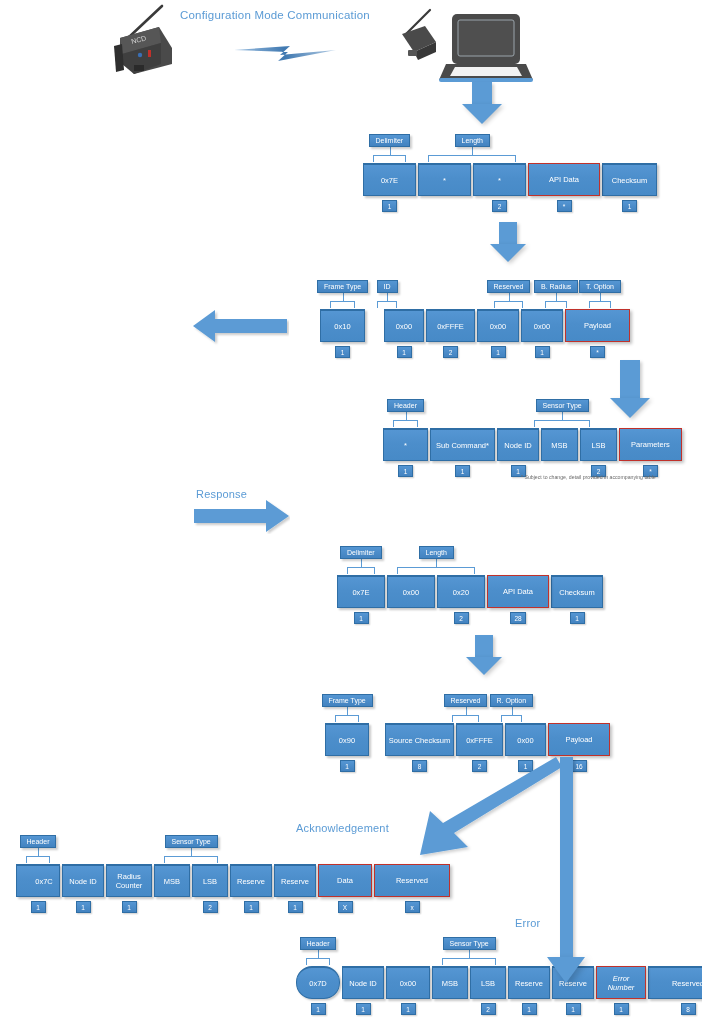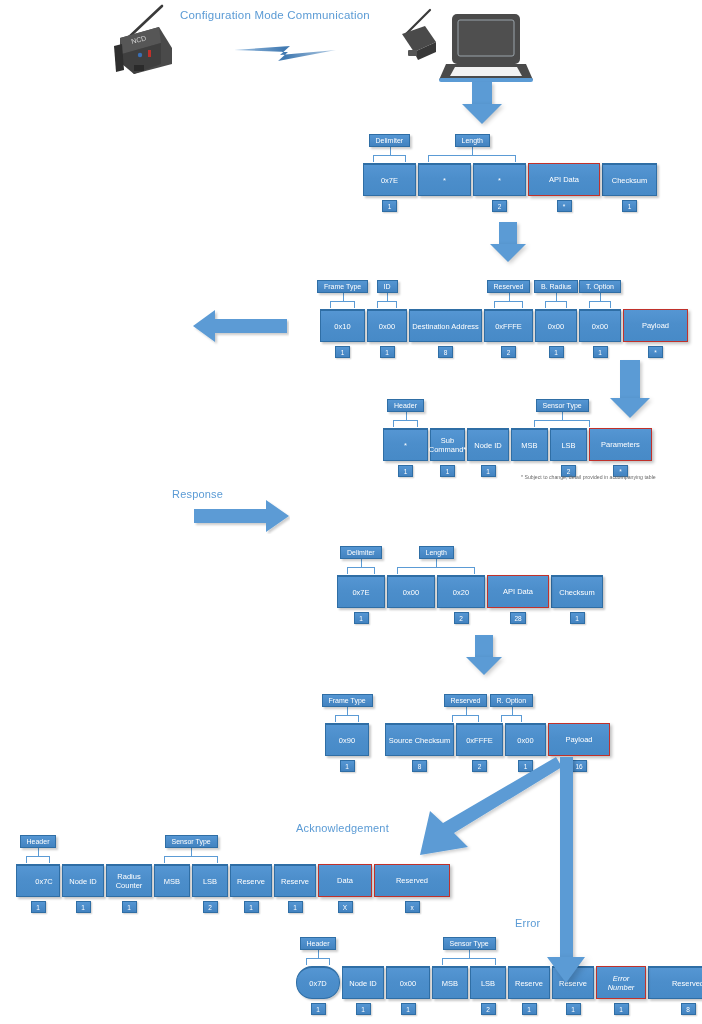--- a/index.html
+++ b/index.html
@@ -219,31 +219,27 @@
         <div class="count">1</div>
       </div>
     </div>
 
   <div class="arrow-down" style="left:490px; top:222px;">
     <div class="shaft" style="left:9px; top:0; width:18px; height:24px;"></div>
     <div class="head" style="left:0; top:22px; border-left:18px solid transparent; border-right:18px solid transparent; border-top:18px solid #5B9BD5; filter:drop-shadow(2px 2px 2px rgba(0,0,0,.2));"></div>
   </div>
 
   <div class="frame-row" id="row-request_api" style="left:320px; top:309px;">
-      <div class="cell-wrap" style="margin-right: 2px; justify-content: flex-end;">
+      <div class="cell-wrap" style="margin-right: 19px; justify-content: flex-end;">
         <div class="cell" style="width: 45px;">0x10</div>
         <div class="count">1</div>
       </div>
       <div class="cell-wrap" style="margin-right: 2px;">
         <div class="cell" style="width: 40px;">0x00</div>
         <div class="count">1</div>
-      </div>
-      <div class="cell-wrap" style="margin-right: 2px;">
-        <div class="cell" style="width: 73px;">Destination Address</div>
-        <div class="count">8</div>
       </div>
       <div class="cell-wrap" style="margin-right: 2px;">
         <div class="cell" style="width: 49px;">0xFFFE</div>
         <div class="count">2</div>
       </div>
       <div class="cell-wrap" style="margin-right: 2px;">
         <div class="cell" style="width: 42px;">0x00</div>
         <div class="count">1</div>
       </div>
       <div class="cell-wrap" style="margin-right: 2px;">
@@ -269,21 +265,21 @@
     <div class="shaft" style="left:10px; top:0; width:20px; height:40px;"></div>
     <div class="head" style="left:0; top:38px; border-left:20px solid transparent; border-right:20px solid transparent; border-top:20px solid #5B9BD5; filter:drop-shadow(2px 2px 2px rgba(0,0,0,.2));"></div>
   </div>
 
   <div class="frame-row" id="row-request_payload" style="left:383px; top:428px;">
       <div class="cell-wrap" style="margin-right: 2px;">
         <div class="cell" style="width: 45px;">*</div>
         <div class="count">1</div>
       </div>
       <div class="cell-wrap" style="margin-right: 2px;">
-        <div class="cell" style="width: 35px;">Sub Command*</div>
+        <div class="cell" style="width: 65px;">Sub Command*</div>
         <div class="count">1</div>
       </div>
       <div class="cell-wrap" style="margin-right: 2px;">
         <div class="cell" style="width: 42px;">Node ID</div>
         <div class="count">1</div>
       </div>
       <div class="cell-wrap" style="margin-right: 2px;">
         <div class="cell" style="width: 37px;">MSB</div>
         <div class="count blank"></div>
       </div>
@@ -292,21 +288,21 @@
         <div class="count">2</div>
       </div>
       <div class="cell-wrap" style="margin-right: 2px;">
         <div class="cell hl" style="width: 63px;">Parameters</div>
         <div class="count">*</div>
       </div>
     </div>
 
   <div class="footnote" style="left:521px; top:474px;">* Subject to change, detail provided in accompanying table</div>
 
-  <div class="section-title" style="left:172px; top:488px;">Response</div>
+  <div class="section-title" style="left:196px; top:488px;">Response</div>
   <svg class="block-arrow-right" style="left:194px; top:498px;" width="96" height="36" viewBox="0 0 96 36">
     <path d="M0 11 L72 11 L72 2 L95 18 L72 34 L72 25 L0 25 Z" fill="#5B9BD5" filter="url(#sh2)"></path>
     <defs>
         <filter id="sh2">
           <feDropShadow dx="2" dy="2" stdDeviation="1.2" flood-opacity="0.2"></feDropShadow>
         </filter>
       </defs>
   </svg>
 
   <div class="frame-row" id="row-response_serial" style="left:337px; top:575px;">

